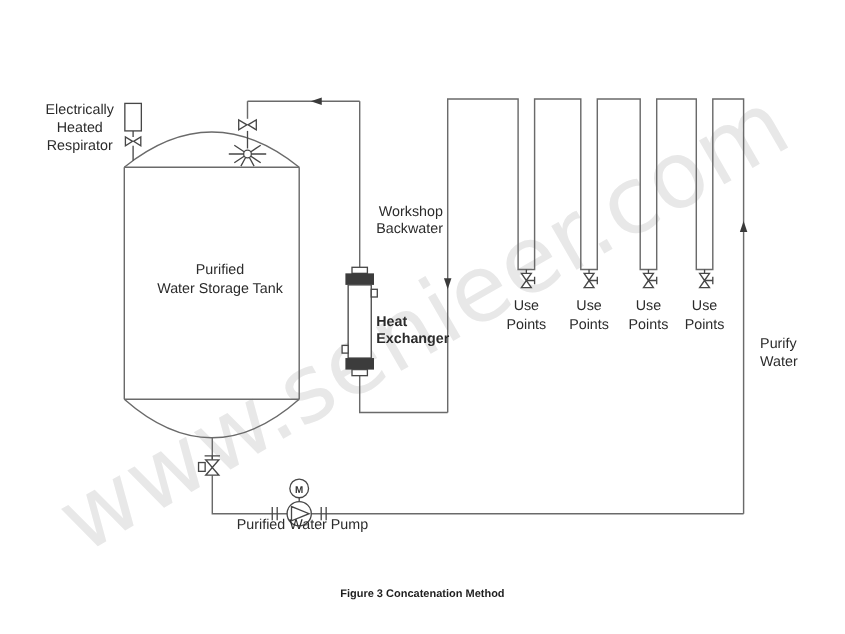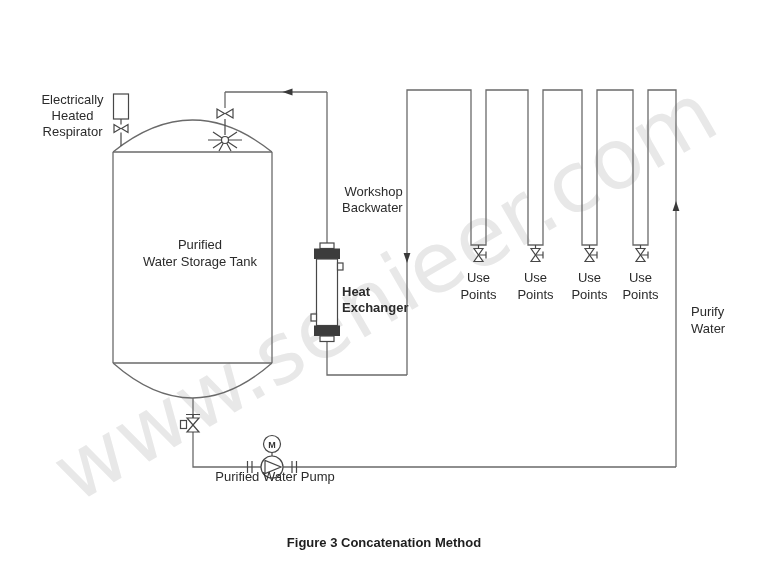--- a/index.html
+++ b/index.html
@@ -18,21 +18,21 @@
     position:absolute; left:385px; top:292px;
     transform:translate(-50%,-50%) rotate(-30deg);
     font-size:84px; font-weight:400; letter-spacing:1px;
     color:#e8e8e8; white-space:nowrap; z-index:0;
     font-family:"DejaVu Sans", sans-serif;
   }
   svg.diagram { position:absolute; left:0; top:0; z-index:1; }
   .lbl { z-index:2; }
   .caption {
     position:absolute; left:0; top:535px; width:768px; text-align:center;
-    font-size:13px; color:#1e1e1e; font-weight:600; z-index:2;
+    font-size:10px; color:#1e1e1e; font-weight:600; z-index:2;
   }
   .pipe { stroke:#6a6a6a; stroke-width:1.3; fill:none; }
   .sym  { stroke:#474747; stroke-width:1.2; fill:none; }
   .symw { stroke:#474747; stroke-width:1.2; fill:#ffffff; }
   .dark { fill:#3c3c3c; stroke:none; }
   .arrow{ fill:#3a3a3a; stroke:none; }
 </style>
 </head>
 <body>
 

